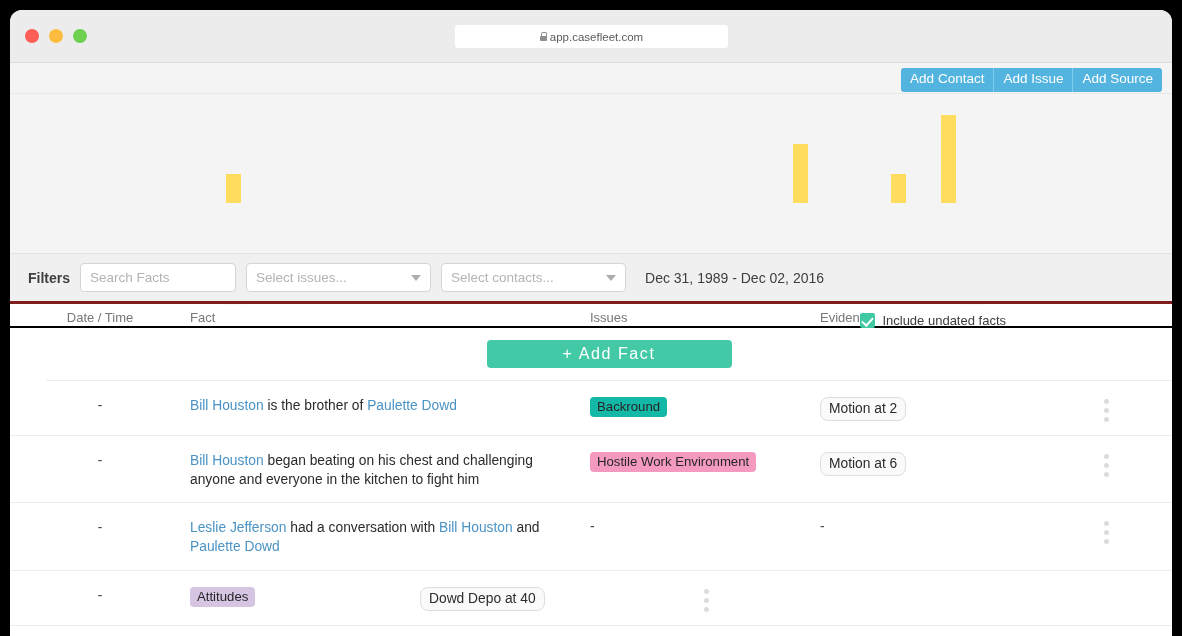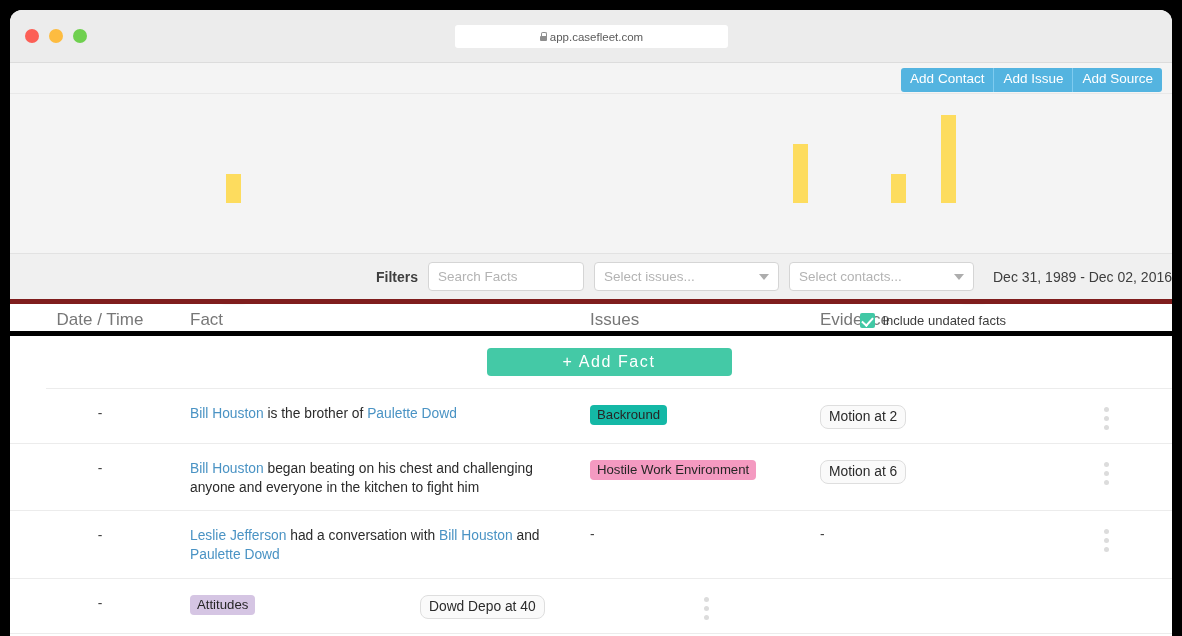--- a/index.html
+++ b/index.html
@@ -128,25 +128,24 @@
     width: 5px; height: 9px;
     border: solid #fff; border-width: 0 2px 2px 0;
     transform: rotate(42deg);
   }
 
   
   .filters {
     position: relative;
     height: 50px;
     background: #f0f0f0;
-    border-bottom: 5px solid #7f1d1d;
+    border-bottom: 3px solid #7f1d1d;
     display: flex; align-items: center;
     padding-left: 18px;
     gap: 10px;
-    justify-content: flex-end;
   }
   .filters-label { font-size: 14px; color: #3e3e3e; font-weight: bold; }
   .f-input, .f-select {
     height: 29px;
     background: #fff;
     border: 1px solid #d5d5d5;
     border-radius: 4px;
     font-size: 13.5px;
     color: #b3b3b3;
     display: flex; align-items: center;
@@ -159,25 +158,25 @@
     width: 0; height: 0;
     border-left: 5px solid transparent;
     border-right: 5px solid transparent;
     border-top: 6px solid #adadad;
   }
   .daterange { font-size: 14px; color: #3e3e3e; margin-left: 9px; }
 
   
   .thead {
     display: flex;
-    height: 32px;
+    height: 24px;
     align-items: center;
     background: #fff;
-    border-bottom: 5px solid #000000;
-    font-size: 17px;
+    border-bottom: 2px solid #000000;
+    font-size: 13px;
     color: #777;
     padding-top: 4px;
   }
   .c-date   { width: 180px; text-align: center; flex: none; }
   .c-fact   { width: 400px; flex: none; }
   .c-issues { width: 230px; flex: none; }
   .c-evid   { width: 230px; flex: none; }
   .c-menu   { width: 112px; flex: none; }
 
   .addrow {

